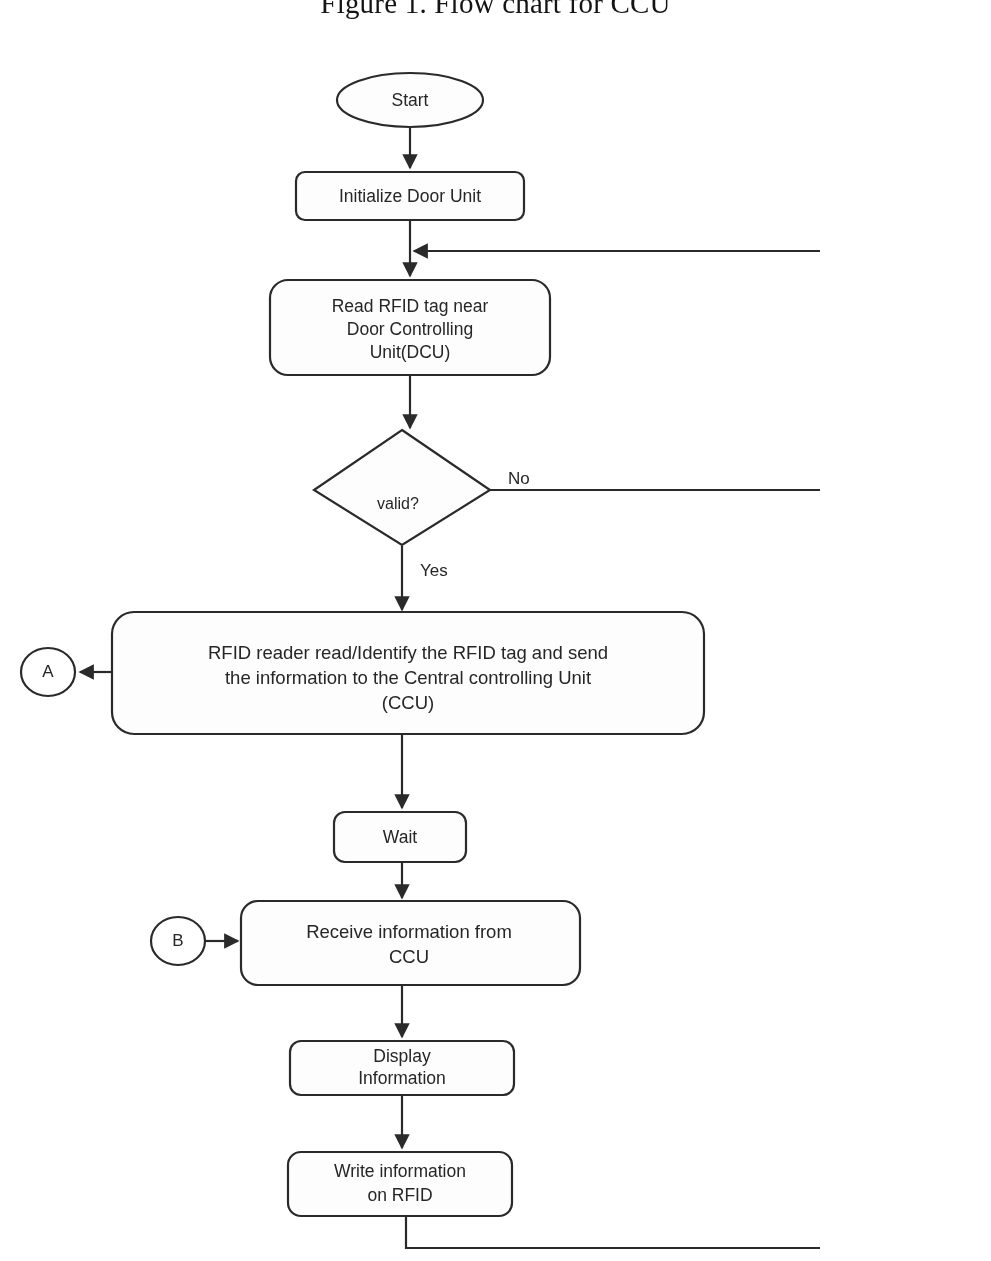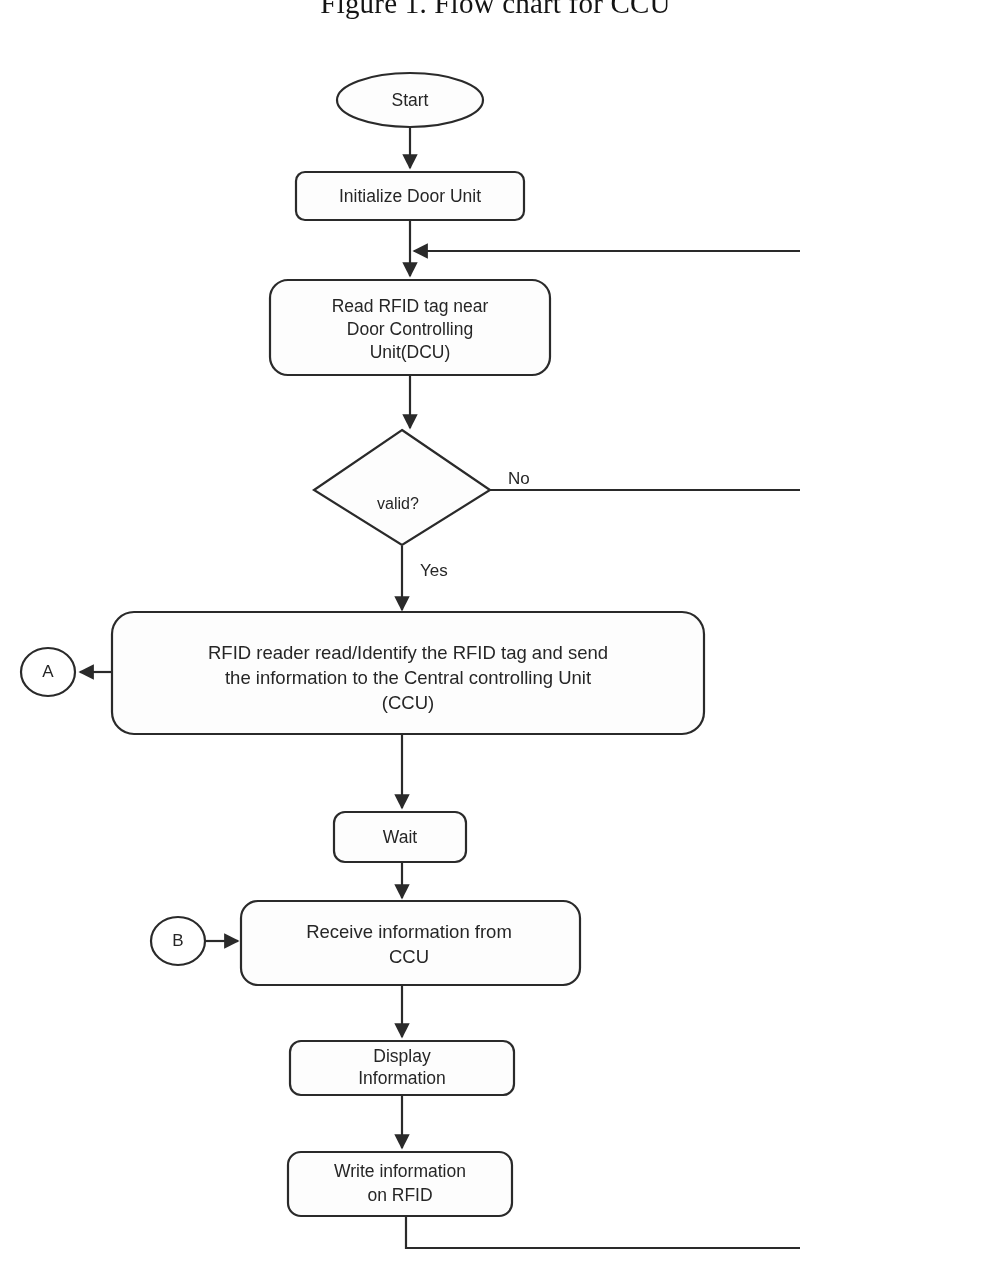--- a/index.html
+++ b/index.html
@@ -11,20 +11,21 @@
   body {
     font-family: "Liberation Sans", sans-serif;
     color: #1a1a1a;
   }
   #page {
     position: relative;
     width: 800px;
     height: 1261px;
     overflow: hidden;
     background: #ffffff;
+    padding-left: 20px;
   }
   
   #figure-caption {
     position: absolute;
     left: 0;
     top: -14px;
     width: 991px;
     text-align: center;
     font-family: "Liberation Serif", serif;
     font-size: 29px;

